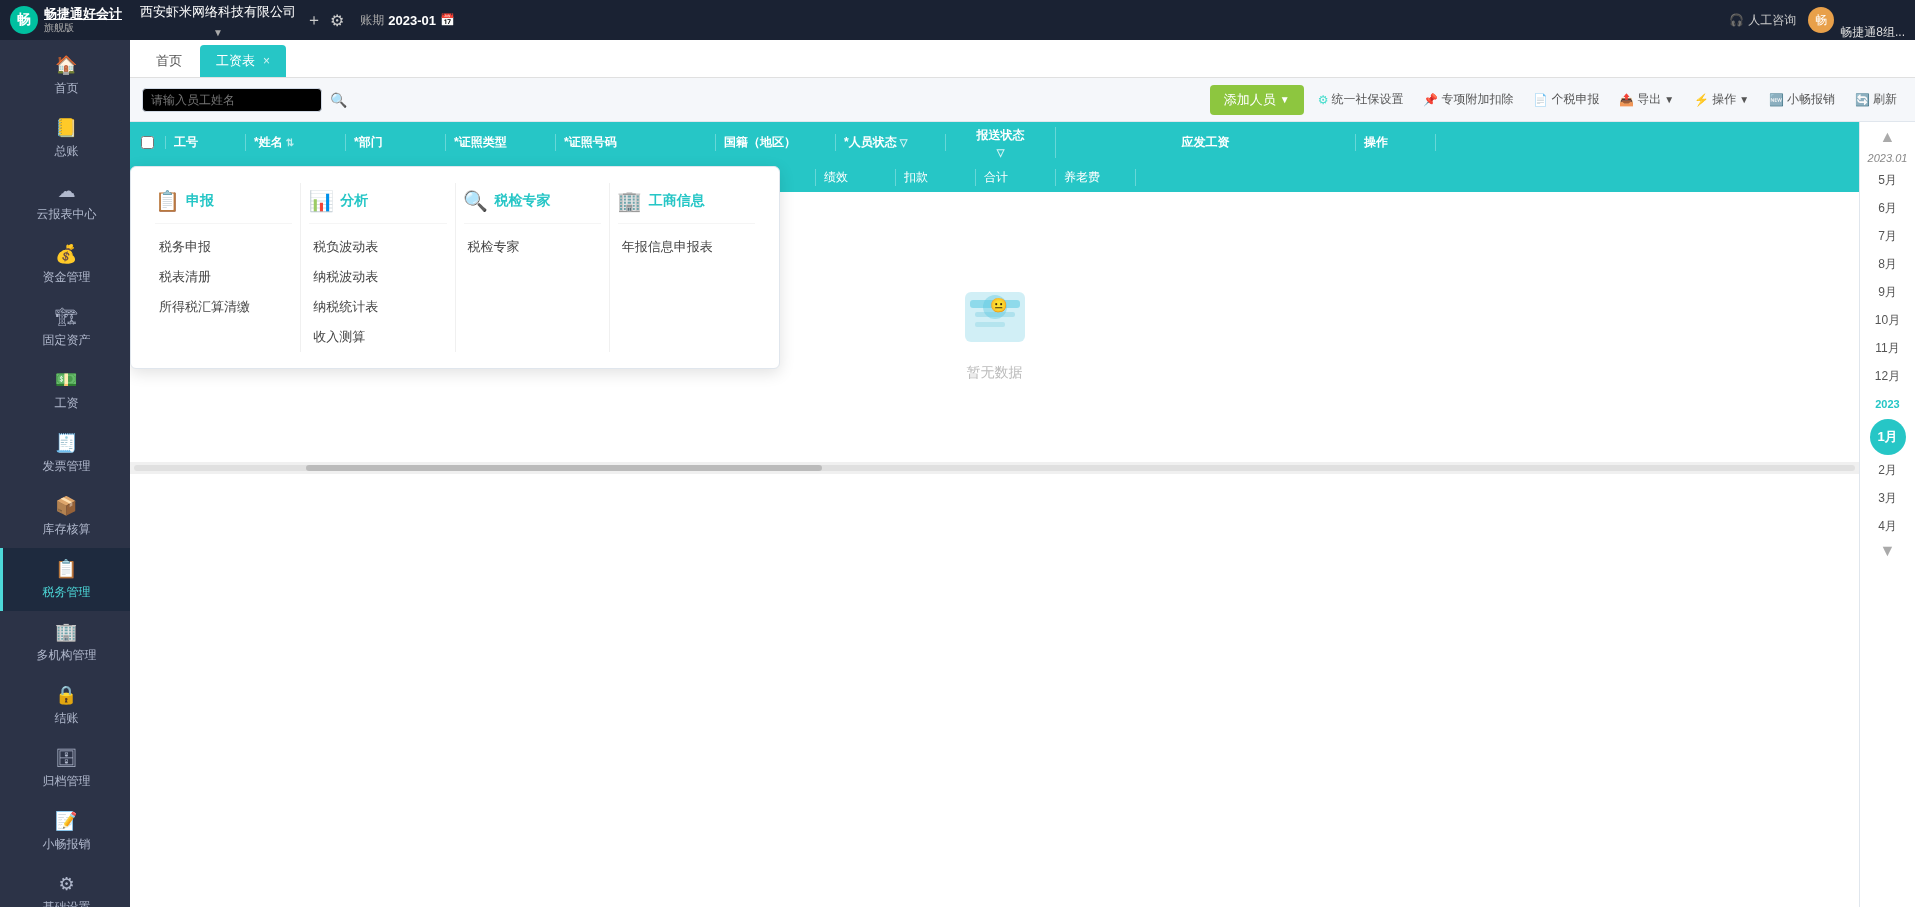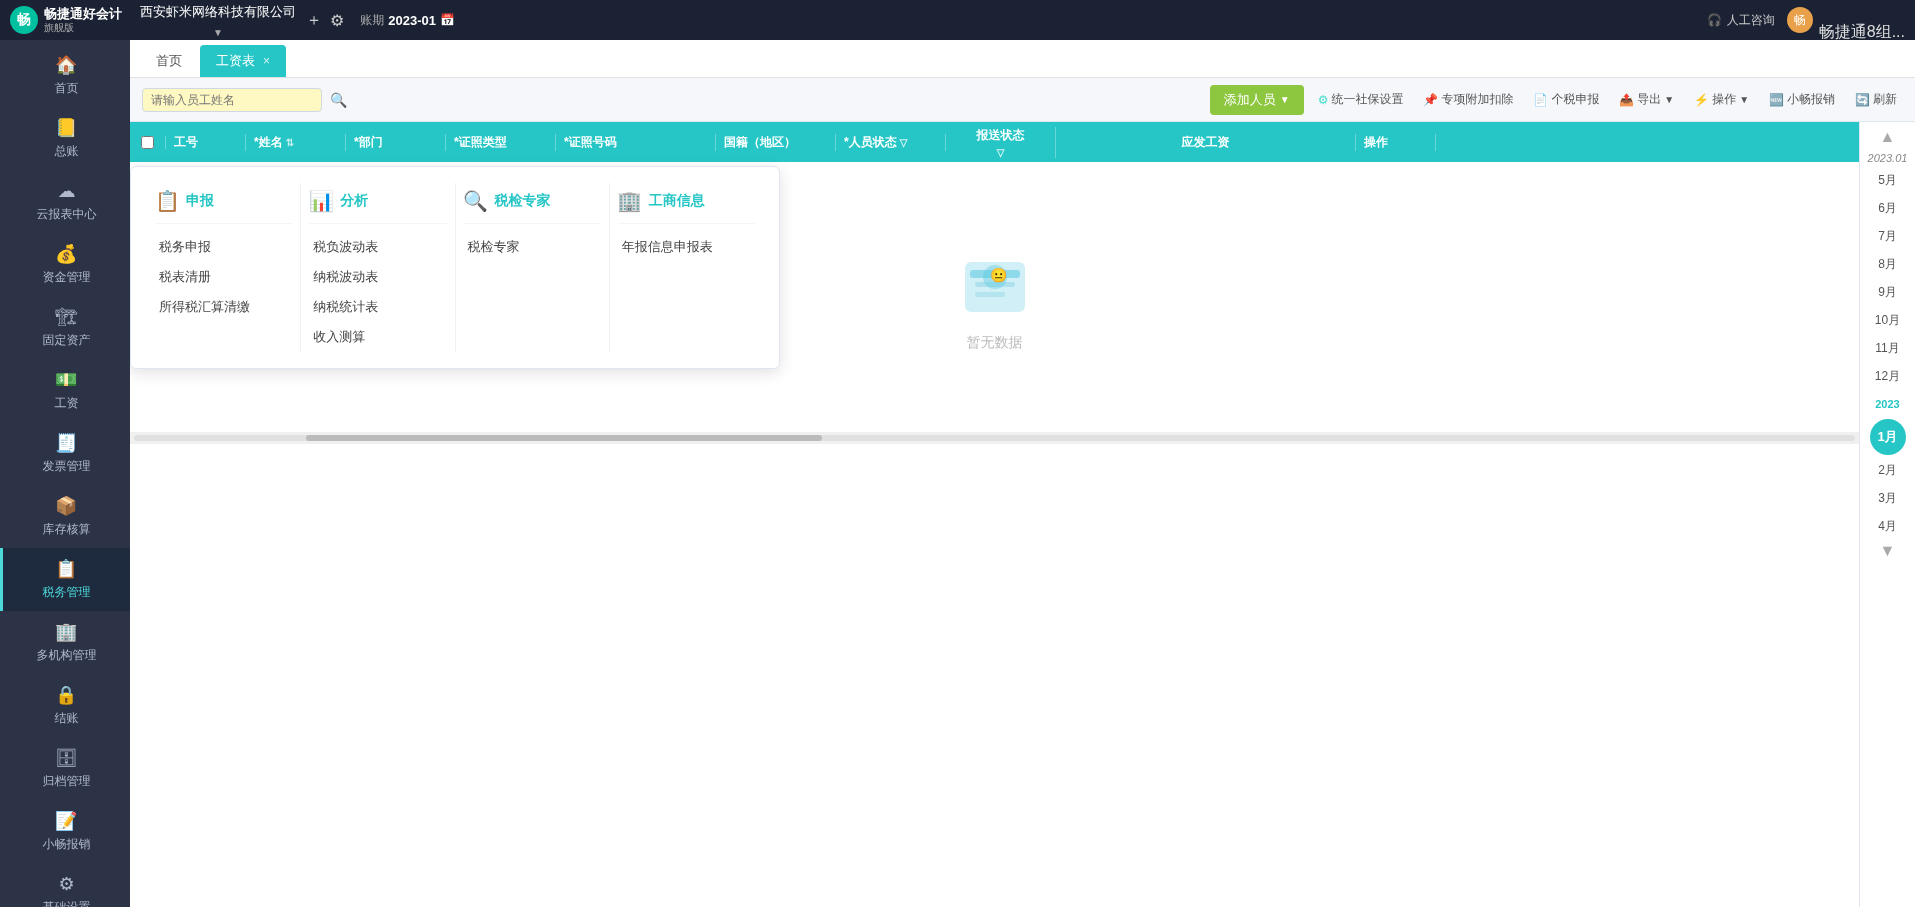--- a/index.html
+++ b/index.html
@@ -23,37 +23,37 @@
       gap: 6px;
     }
     .logo-icon {
       width: 28px; height: 28px;
       background: #00c0a0;
       border-radius: 50%;
       display: flex; align-items: center; justify-content: center;
       font-size: 14px; color: #fff; font-weight: bold;
     }
     .logo-text { font-size: 12px; line-height: 1.2; }
-    .logo-text .main { font-size: 13px; font-weight: bold; }
+    .logo-text .main { font-size: 13px; font-weight: bold; text-decoration: underline; }
     .logo-text .sub { font-size: 10px; color: #aaa; }
     .company-selector {
       display: flex; align-items: center; gap: 6px;
       margin-left: 10px; cursor: pointer; flex-direction: column;
     }
     .chevron-down { font-size: 10px; color: #aaa; }
     .top-bar-actions { display: flex; align-items: center; gap: 8px; margin-left: 10px; }
     .icon-btn { background: none; border: none; color: #ccc; cursor: pointer; font-size: 16px; }
     .period-label { margin-left: 16px; font-size: 12px; color: #aaa; }
     .period-value { color: #fff; font-size: 13px; font-weight: bold; }
     .period-icon { color: #4dc; font-size: 12px; margin-left: 4px; }
     .top-bar-right { margin-left: auto; display: flex; align-items: center; gap: 12px; }
     .service-btn { display: flex; align-items: center; gap: 4px; color: #ccc; font-size: 12px; cursor: pointer; }
     .user-info { display: flex; align-items: center; gap: 6px; }
     .user-avatar { width: 26px; height: 26px; border-radius: 50%; background: #e8a04a; display: flex; align-items: center; justify-content: center; font-size: 12px; color: #fff; }
-    .user-name { color: #ddd; font-size: 16px; margin-top: 24px; }
+    .user-name { color: #ddd; font-size: 12px; margin-top: 24px; }
 
     
     .main-layout { display: flex; height: calc(100vh - 40px); }
 
     
     .sidebar {
       width: 130px;
       background: #2c3347;
       display: flex;
       flex-direction: column;
@@ -108,21 +108,21 @@
       align-items: center;
       padding: 0 12px;
       gap: 8px;
     }
     .search-input {
       border: 1px solid #d0d8e4;
       border-radius: 4px;
       padding: 4px 8px;
       font-size: 12px;
       width: 180px;
-      background: #fef9c3;
+      background: #000000;
       color: #888;
       outline: none;
     }
     .search-icon-btn { background: none; border: none; cursor: pointer; color: #999; font-size: 14px; }
     .add-people-btn {
       background: #8dc63f;
       color: #fff;
       border: none;
       border-radius: 4px;
       padding: 6px 14px;
@@ -467,20 +467,40 @@
             <span class="filter-icon">▽</span>
           </div>
           <div class="th col-group">
             <span>应发工资</span>
           </div>
           <div class="th col-ops">
             <span>操作</span>
           </div>
         </div>
 
+        <div class="table-header-row2" style="padding-left: 506px;">
+          <div class="th col-base-wage">
+            <span>*基本工资</span>
+          </div>
+          <div class="th col-allowance">
+            <span>津贴</span>
+          </div>
+          <div class="th col-perf">
+            <span>绩效</span>
+          </div>
+          <div class="th col-deduct">
+            <span>扣款</span>
+          </div>
+          <div class="th col-total">
+            <span>合计</span>
+          </div>
+          <div class="th col-pension">
+            <span>养老费</span>
+          </div>
+        </div>
 
         <div class="empty-state">
           <svg class="empty-icon" viewBox="0 0 90 80">
             <rect x="15" y="20" width="60" height="50" rx="6" fill="#b3e5f0" opacity="0.6"></rect>
             <rect x="20" y="28" width="50" height="8" rx="3" fill="#7dd4e8" opacity="0.8"></rect>
             <rect x="25" y="40" width="40" height="5" rx="2" fill="#a0dcea" opacity="0.7"></rect>
             <rect x="25" y="50" width="30" height="5" rx="2" fill="#a0dcea" opacity="0.6"></rect>
             <circle cx="45" cy="35" r="12" fill="#5bc8e0" opacity="0.4"></circle>
             <text x="40" y="38" font-size="14" fill="#3aacc4">😐</text>
           </svg>

